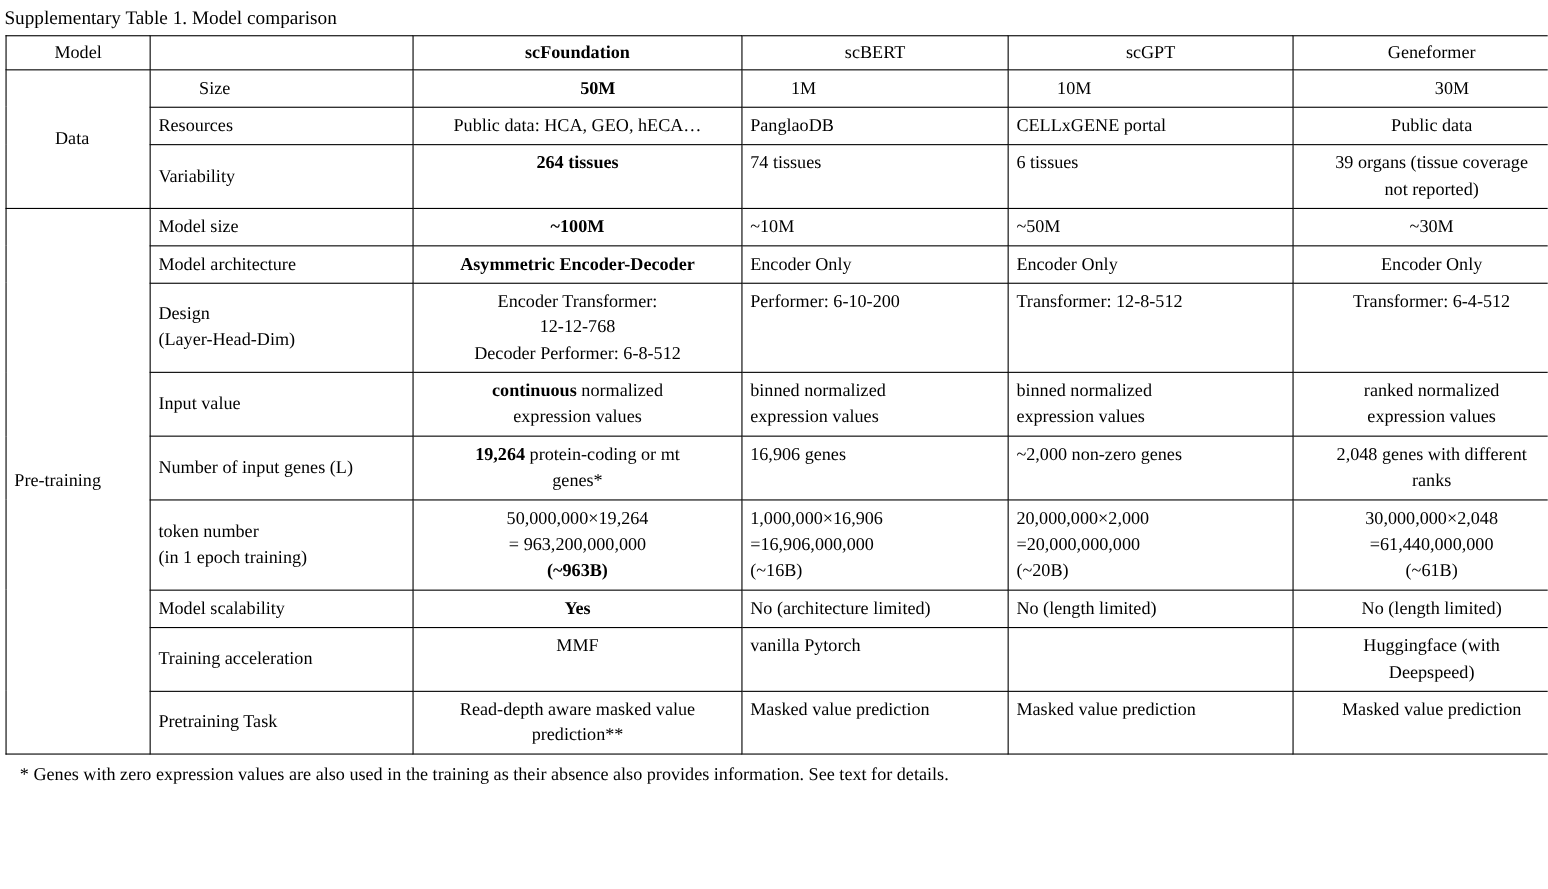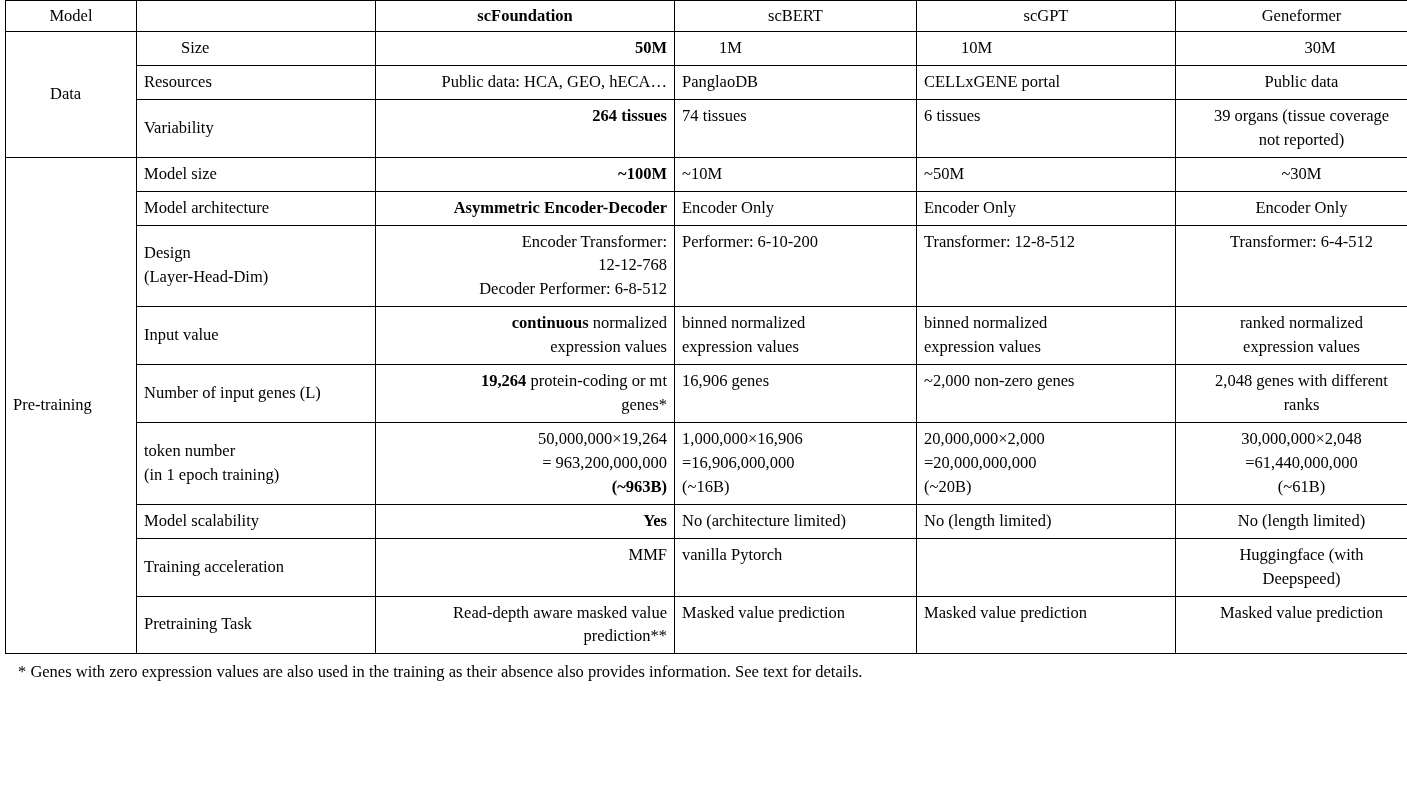--- a/index.html
+++ b/index.html
@@ -39,21 +39,21 @@
   }
   table.modelcmp td {
     border: 1.3px solid #000000;
     vertical-align: middle;
     padding: 4px 7px 5px 7px;
     box-sizing: border-box;
     word-wrap: break-word;
   }
   td.c-group  { width: 131px; text-align: center; }
   td.c-attr   { width: 239px; text-align: left; }
-  td.c-sf     { width: 299px; text-align: right; }
+  td.c-sf     { width: 299px; text-align: center; }
   td.c-scbert { width: 242px; text-align: left; }
   td.c-scgpt  { width: 259px; text-align: left; }
   td.c-gf     { width: 252px; text-align: center; }
 
   tr.headrow td { text-align: center; height: 31px; padding-top: 2px; padding-bottom: 2px; }
   tr.headrow td.c-attr { text-align: center; }
   td.model-label { text-align: left; }
   td.head-model  { font-weight: normal; }
   td.head-name   { font-weight: bold; }
   td.head-plain  { font-weight: normal; }
@@ -89,20 +89,21 @@
   tr.r-3 td.c-attr, tr.r-6 td.c-attr, tr.r-7 td.c-attr,
   tr.r-8 td.c-attr, tr.r-9 td.c-attr, tr.r-11 td.c-attr,
   tr.r-12 td.c-attr { vertical-align: middle; }
   td.c-group { vertical-align: middle; }
 </style>
 </head>
 <body>
 
 <div class="page">
 
+  <div class="caption">Supplementary Table 1. Model comparison</div>
 
   <table class="modelcmp">
     <tbody>
 
       <tr class="headrow r-h">
         <td class="c-group head-model">Model</td>
         <td class="c-attr head-plain"></td>
         <td class="c-sf head-name">scFoundation</td>
         <td class="c-scbert head-plain">scBERT</td>
         <td class="c-scgpt head-plain">scGPT</td>

